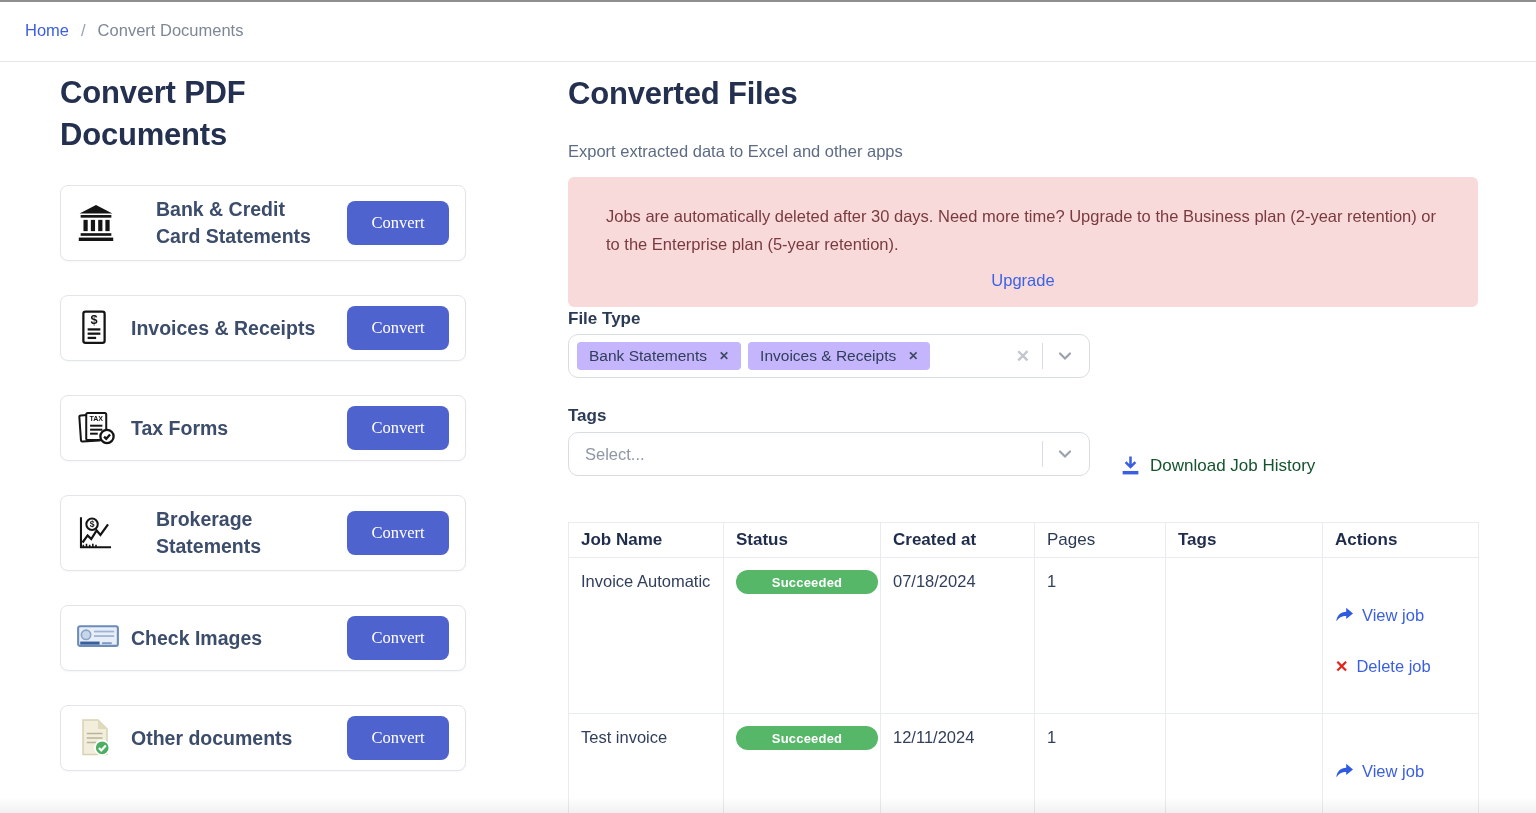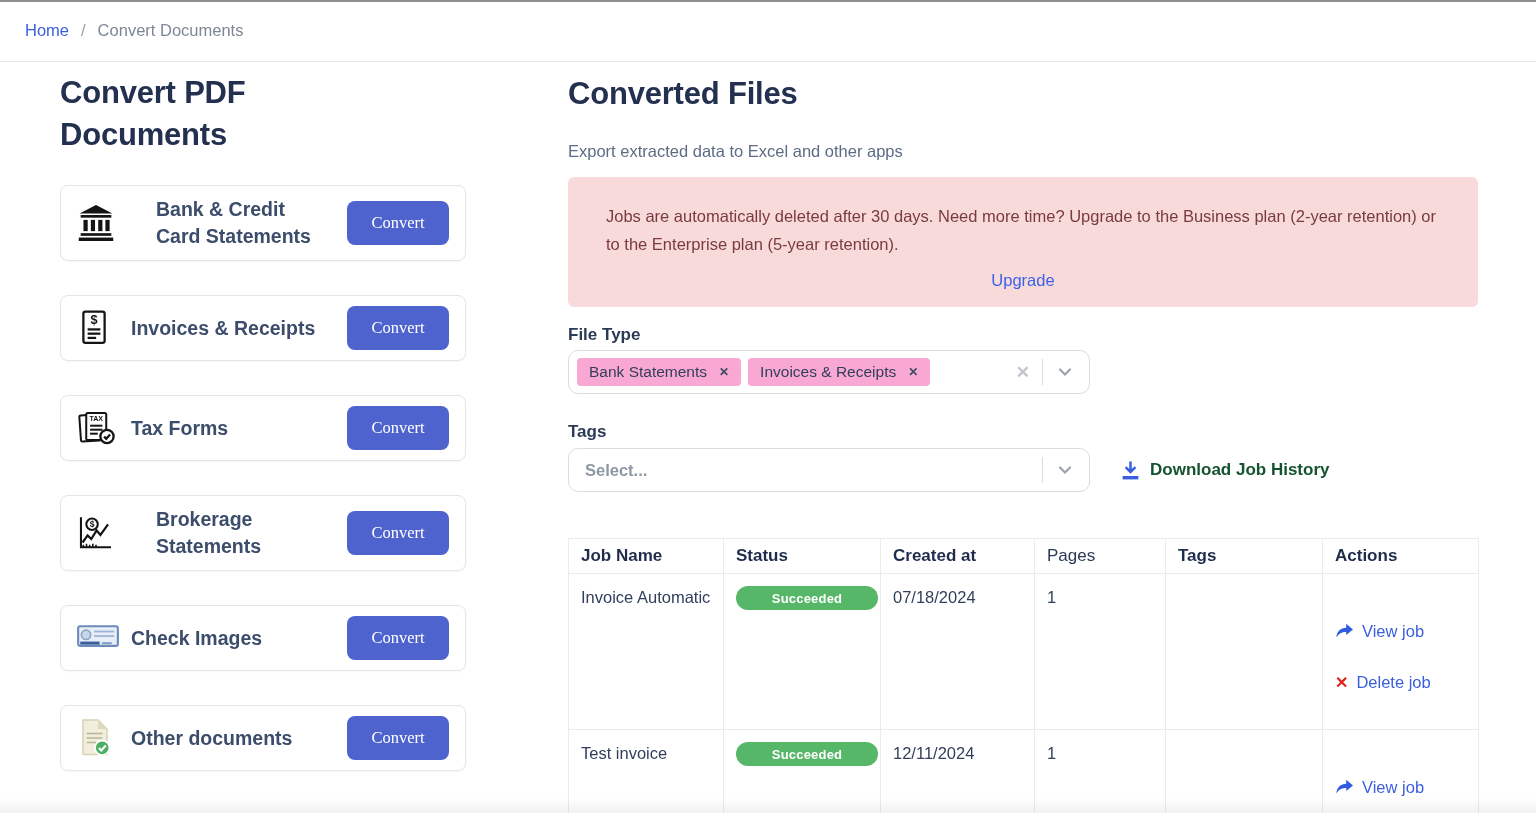--- a/index.html
+++ b/index.html
@@ -34,35 +34,35 @@
   
   .right-col { position: absolute; left: 568px; top: 62px; width: 910px; }
   .right-col h1 { font-size: 31px; font-weight: 700; margin-top: 14px; letter-spacing: -0.2px; }
   .subtitle { margin-top: 30px; font-size: 16.5px; color: #5d6c84; }
 
   .alert { margin-top: 16px; height: 130px; background: #f8dada; border-radius: 6px;
     padding: 25px 38px 2px; color: #7a3b40; font-size: 16.5px; line-height: 28px; }
   .alert .upgrade-row { text-align: center; margin-top: 8px; }
   .alert a { color: #3b63e8; text-decoration: none; cursor: pointer; }
 
-  .field-label { margin-top: 18px; font-size: 17px; font-weight: 700; color: #2b3a55; }
+  .field-label { margin-top: 2px; font-size: 17px; font-weight: 700; color: #2b3a55; }
   .field-label.tags { margin-top: 28px; }
 
   .select { margin-top: 5px; width: 522px; height: 44px; border: 1px solid #d9dde2; border-radius: 10px;
     background: #fff; display: flex; align-items: center; padding-left: 8px; cursor: pointer; }
-  .chip { display: flex; align-items: center; background: #f9a8d4; border-radius: 4px;
+  .chip { display: flex; align-items: center; background: #c4b5fd; border-radius: 4px;
     padding: 5px 12px; font-size: 15.5px; color: #303e59; margin-right: 7px; }
   .chip .chip-x { margin-left: 12px; font-size: 12px; font-weight: 700; color: #3f4a61; cursor: pointer; }
   .select .spacer { flex: 1; }
   .select .clear-x { font-size: 17px; font-weight: 600; color: #c3c7cd; cursor: pointer; }
   .select .divider { width: 1px; height: 26px; background: #d9dde2; margin: 0 12px; }
   .select .chev { margin-right: 14px; display: flex; align-items: center; }
   .placeholder { color: #8d97a5; font-size: 16.5px; padding-left: 8px; }
 
-  .tags-row { display: flex; align-items: center; margin-top: 6px; font-weight: bold; }
+  .tags-row { display: flex; align-items: flex-end; margin-top: 6px; }
   .tags-row .select { margin-top: 0; }
   .download-link { display: flex; align-items: center; margin-left: 30px; color: #14532d;
     font-size: 17px; text-decoration: none; cursor: pointer; }
   .download-link svg { margin-right: 9px; }
 
   
   table.jobs { margin-top: 46px; width: 910px; border-collapse: collapse; table-layout: fixed; }
   .jobs th, .jobs td { border: 1px solid #e9ecef; text-align: left; }
   .jobs th { font-size: 17px; font-weight: 700; color: #1f2c4c; padding: 7px 12px; height: 34px; }
   .jobs th.light { font-weight: 500; color: #2b3a55; }

